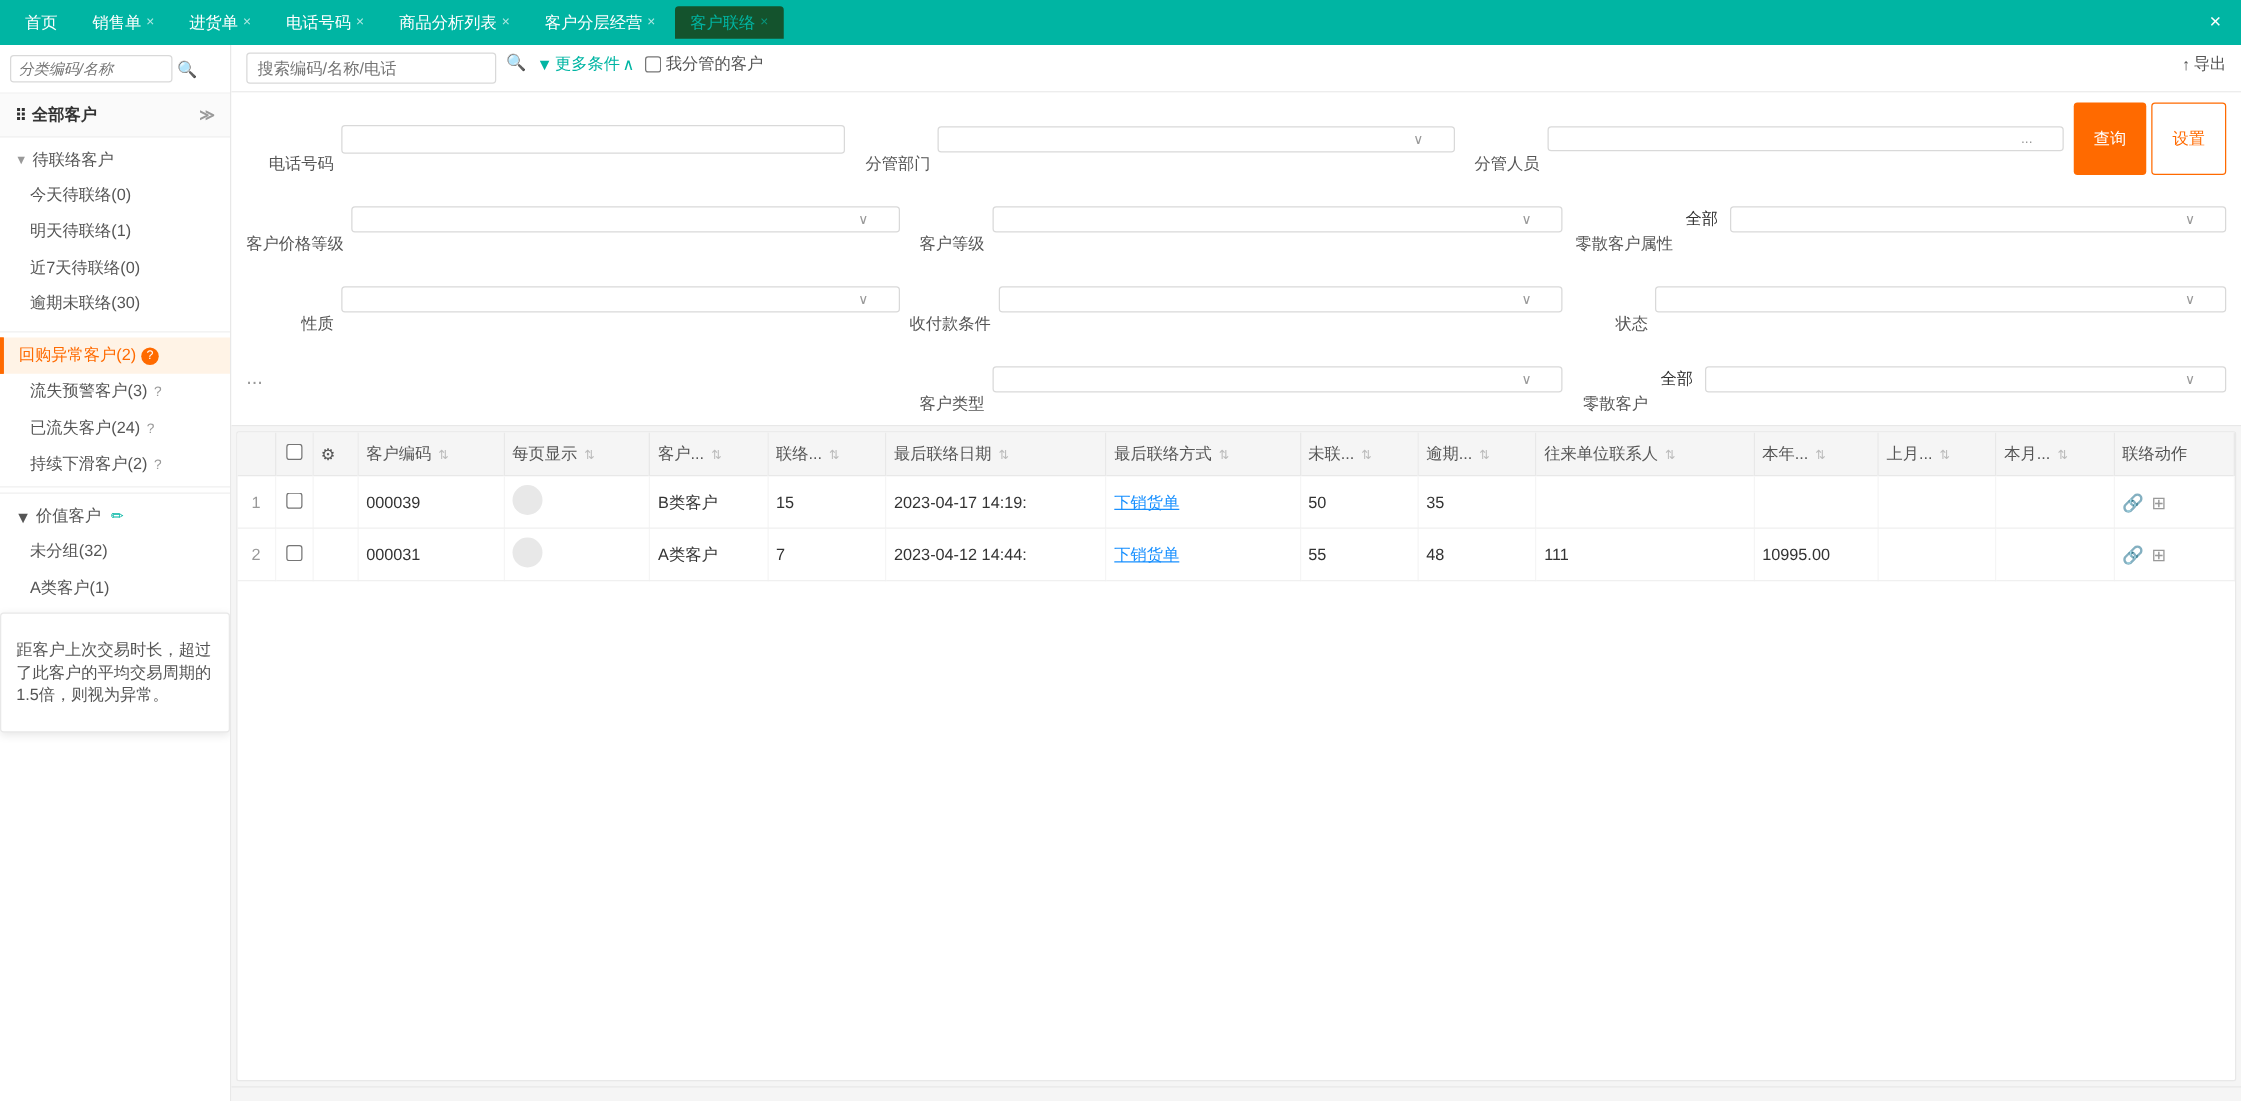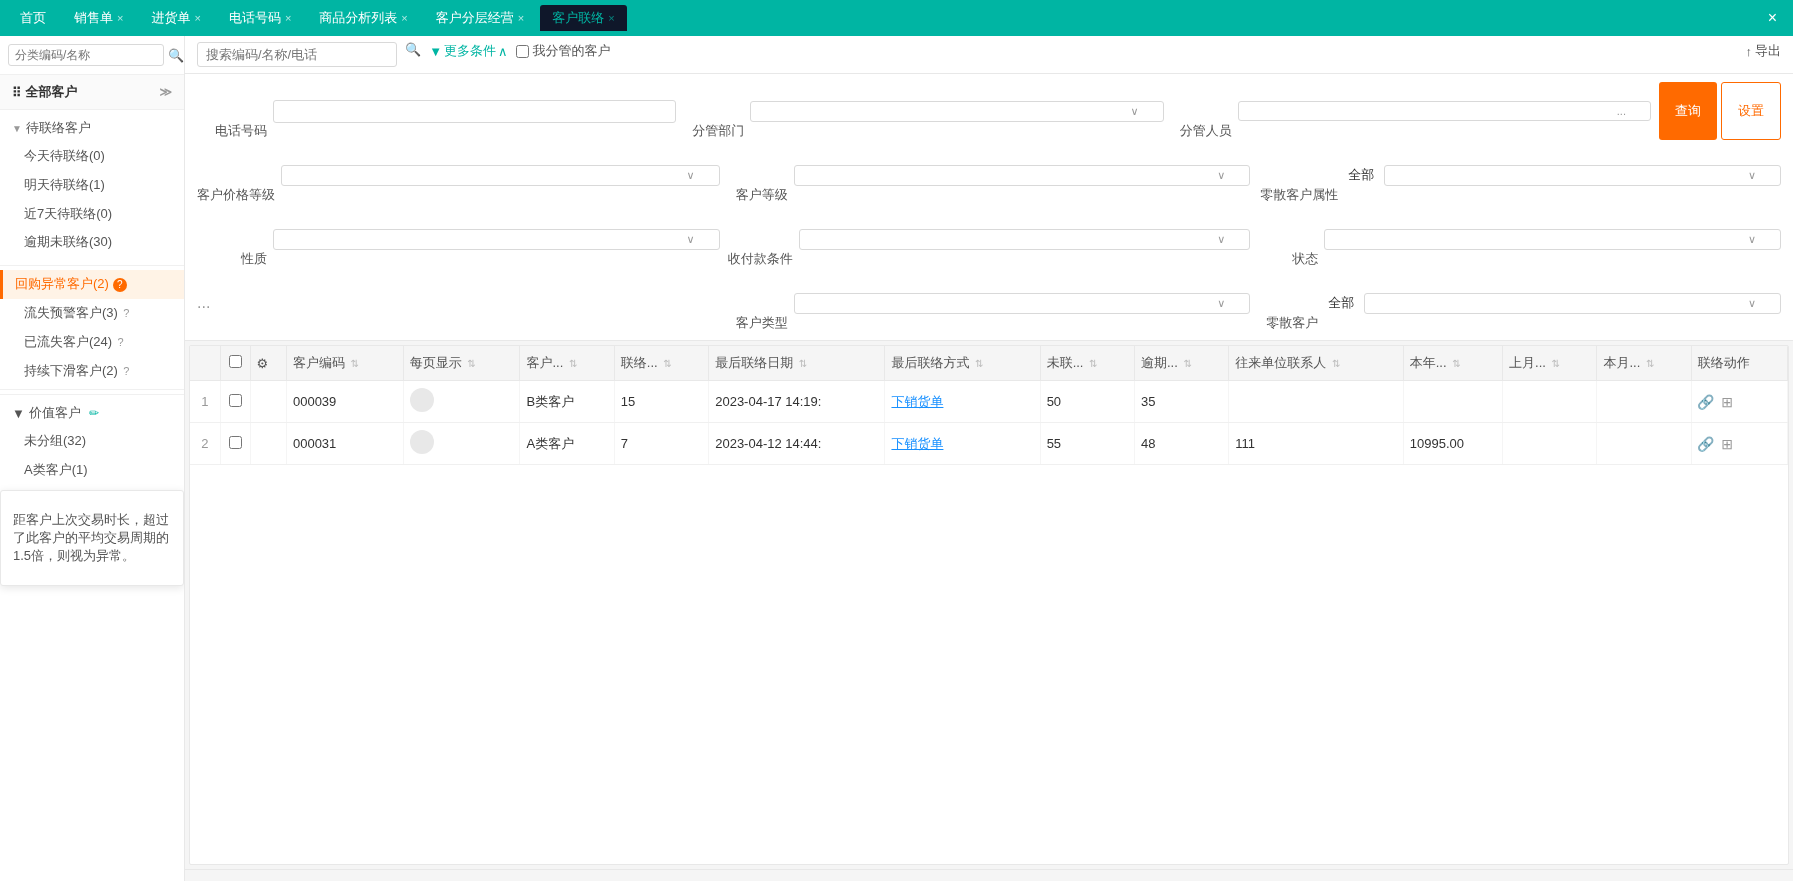--- a/index.html
+++ b/index.html
@@ -19,21 +19,21 @@
       padding: 4px 12px;
       cursor: pointer;
       border-radius: 3px 3px 0 0;
       font-size: 13px;
       display: flex;
       align-items: center;
       gap: 4px;
       white-space: nowrap;
     }
     .nav-tab.active {
-      background: #0f172a;
+      background: #14532d;
       color: #00b5a3;
     }
     .nav-tab .close-x {
       font-size: 11px;
       opacity: 0.7;
     }
     .top-nav-close {
       margin-left: auto;
       color: #fff;
       font-size: 16px;
@@ -434,21 +434,21 @@
     <span>客户联络</span>
     <span class="close-x">×</span>
   </div>
   <div class="top-nav-close">×</div>
 </div>
 
 <div class="main-layout">
 
   <div class="sidebar">
     <div class="sidebar-search">
-      <input type="text" style="width: 156px;" placeholder="分类编码/名称">
+      <input type="text" style="width: 130px; font-style: italic;" placeholder="分类编码/名称">
       <span class="sidebar-search-icon">🔍</span>
     </div>
 
     <div class="sidebar-section-header">
       <span>⠿</span>
       <span>全部客户</span>
       <span class="sidebar-collapse-btn">≫</span>
     </div>
 
     <div class="sidebar-tree">

